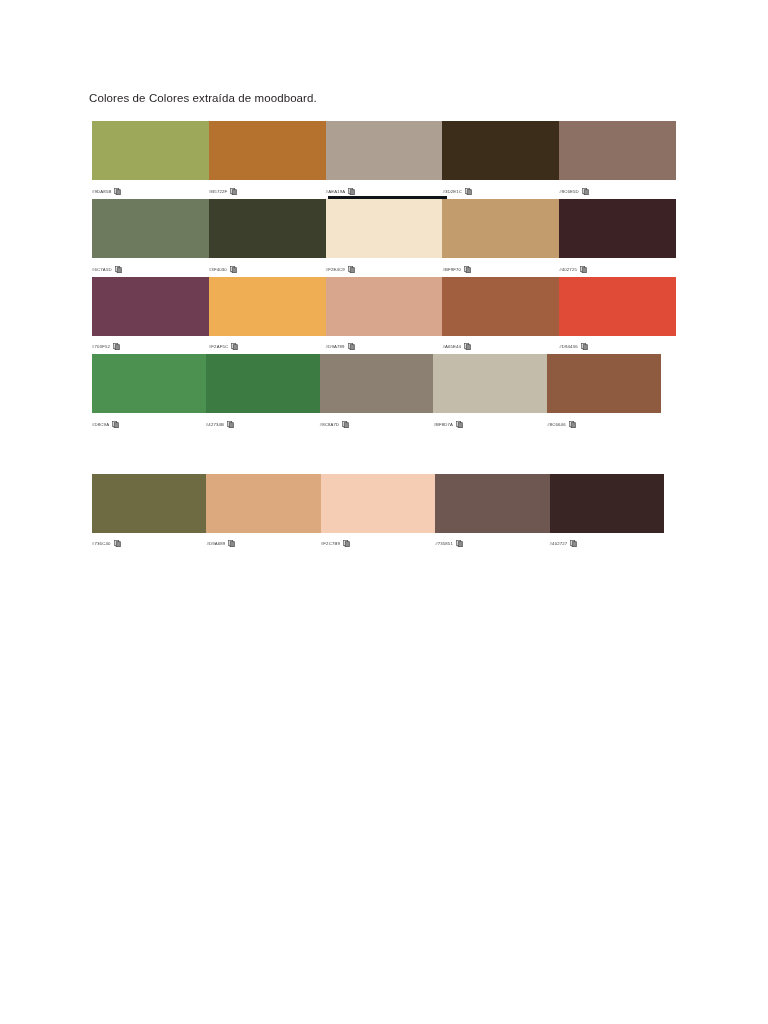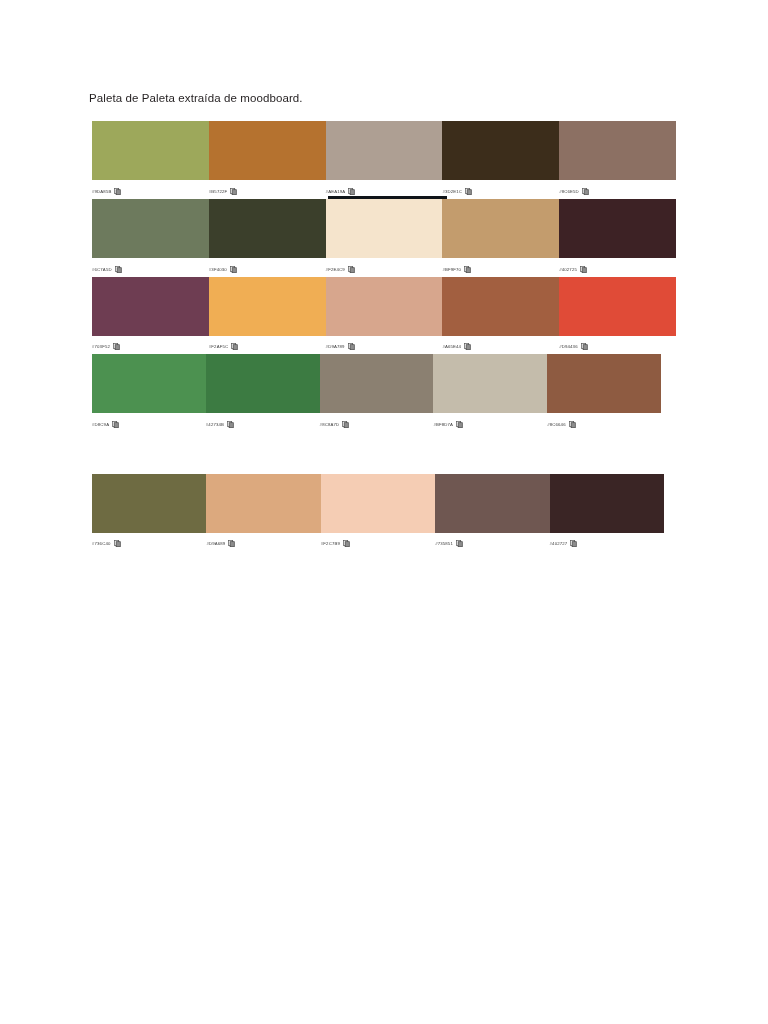--- a/index.html
+++ b/index.html
@@ -86,21 +86,21 @@
     background: #0f1418;
     height: 3px;
     border-radius: 0;
   }
 </style>
 </head>
 <body>
 
 <div class="page">
 
-  <div class="doc-title">Paleta de Paleta extraída de moodboard.</div>
+  <div class="doc-title">Colores de Colores extraída de moodboard.</div>
 
   <div class="palette" id="palette-root">
       <div class="swatch-row" style="top: 0px;">
         <div class="swatch-strip" style="top: 121px;">
           <div class="swatch" title="#9DA85B" style="width: 116.8px; background: rgb(157, 168, 91);"></div>
           <div class="swatch" title="#B5722F" style="width: 116.8px; background: rgb(181, 114, 47);"></div>
           <div class="swatch" title="#AEA19A" style="width: 116.8px; background: rgb(174, 159, 147);"></div>
           <div class="swatch" title="#3D2E1C" style="width: 116.8px; background: rgb(60, 45, 27);"></div>
           <div class="swatch" title="#8C6E5D" style="width: 116.8px; background: rgb(140, 112, 99);"></div>
         </div>

